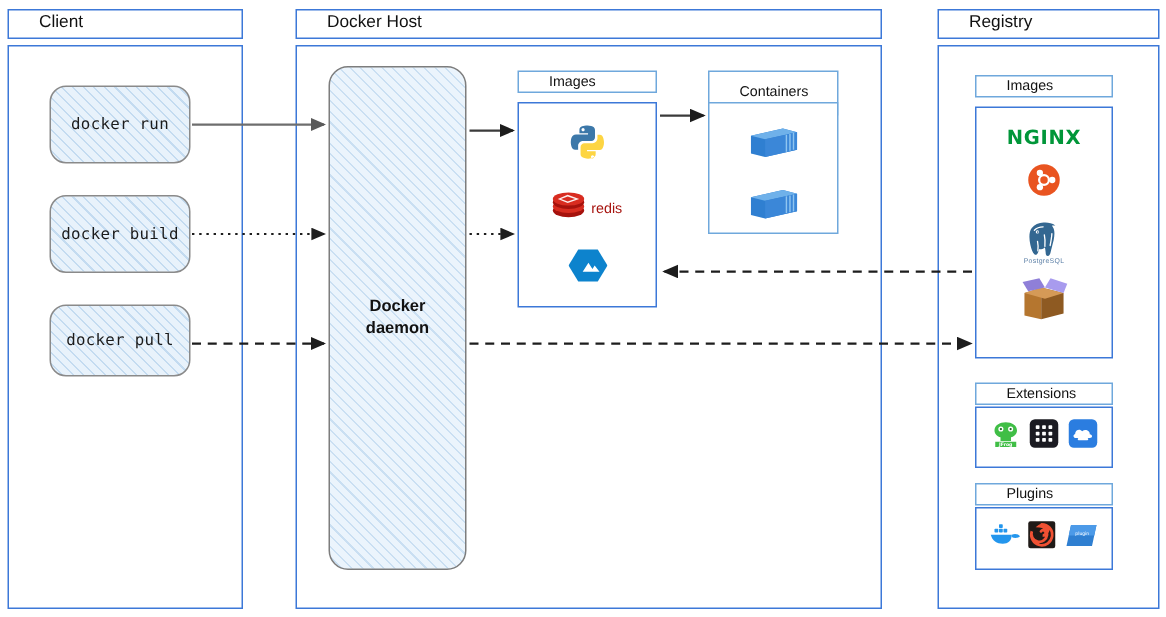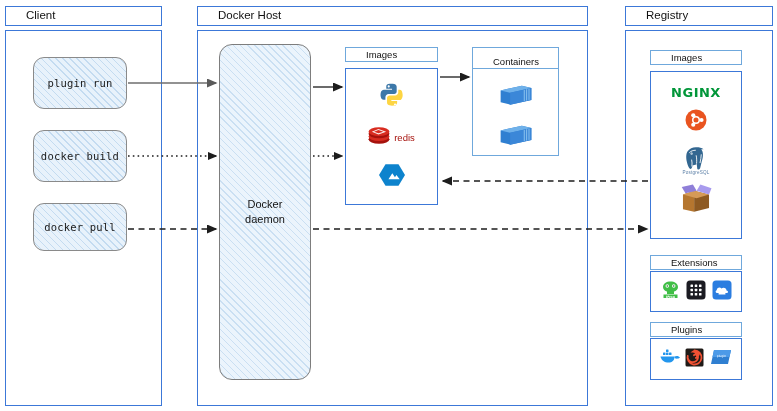--- a/index.html
+++ b/index.html
@@ -82,32 +82,32 @@
   <span>Registry</span>
 </div>
 
 <div class="abs panel" style="left:5px;top:30px;width:157px;height:376px;"></div>
 
 <div class="abs panel" style="left:197px;top:30px;width:391px;height:376px;"></div>
 
 <div class="abs panel" style="left:625px;top:30px;width:148px;height:376px;"></div>
 
 <div class="abs cmdbox" style="left:33px;top:57px;width:94px;height:52px;">
-  <span>plugin run</span>
+  <span>docker run</span>
 </div>
 
 <div class="abs cmdbox" style="left:33px;top:130px;width:94px;height:52px;">
   <span>docker build</span>
 </div>
 
 <div class="abs cmdbox" style="left:33px;top:203px;width:94px;height:48px;">
   <span>docker pull</span>
 </div>
 
-<div class="abs daemon" style="left:219px;top:44px;width:92px;height:336px;">
+<div class="abs daemon" style="left:219px;top:44px;width:92px;height:336px;font-weight:bold;">
   <div>
     <span>Docker</span><br>
     <span>daemon</span>
   </div>
 </div>
 
 <div class="abs sublabel" style="left:345px;top:47px;width:93px;height:15px;">
   <span>Images</span>
 </div>
 

